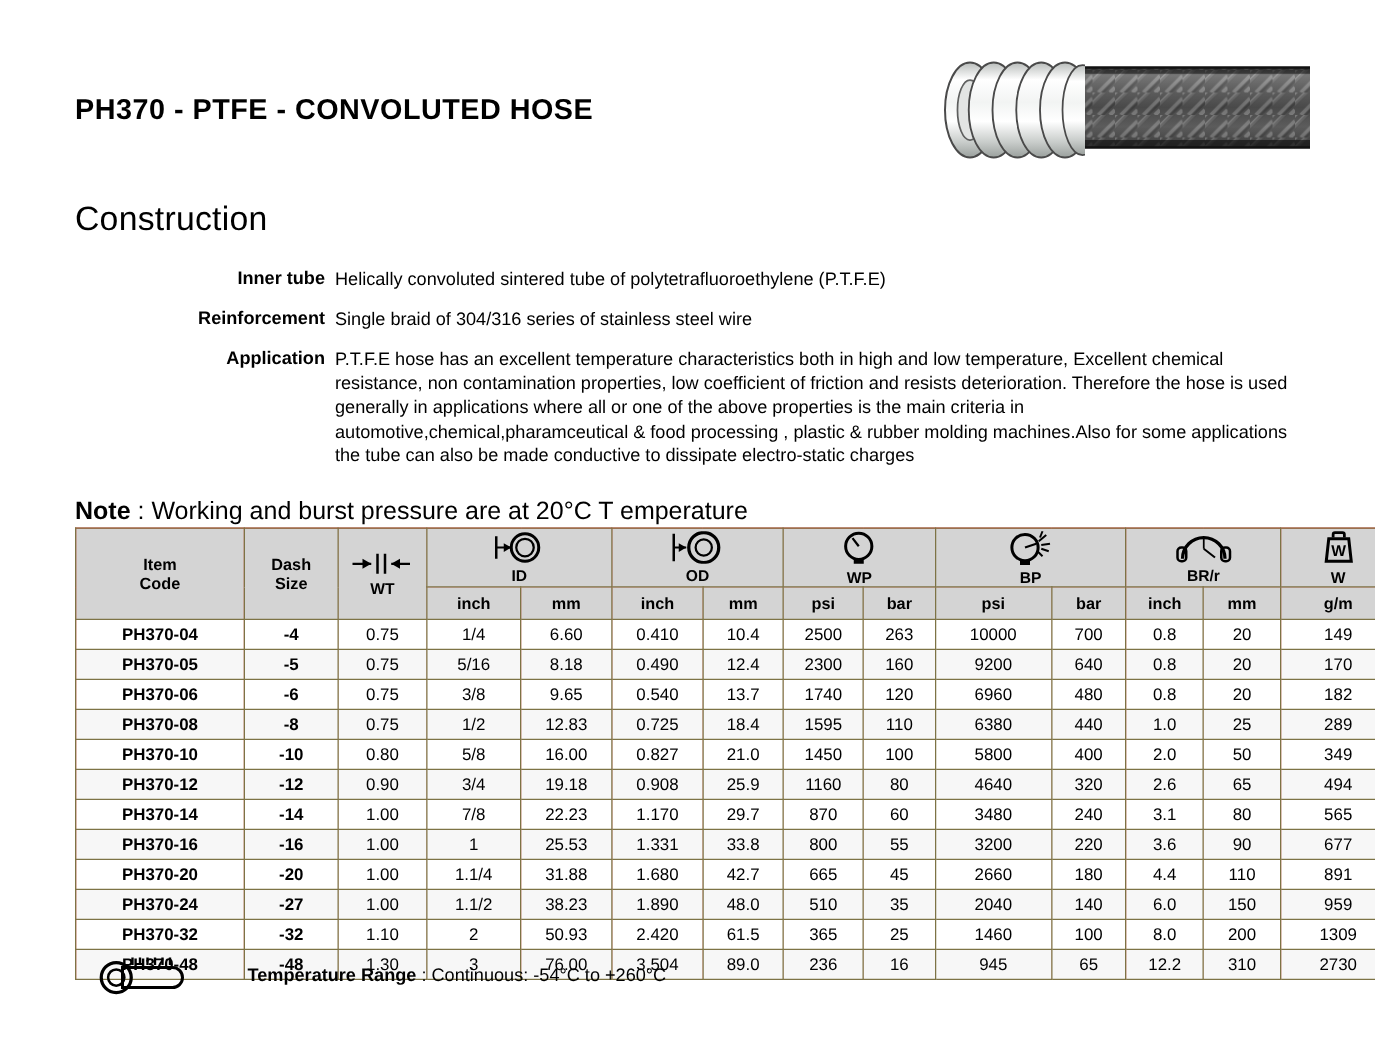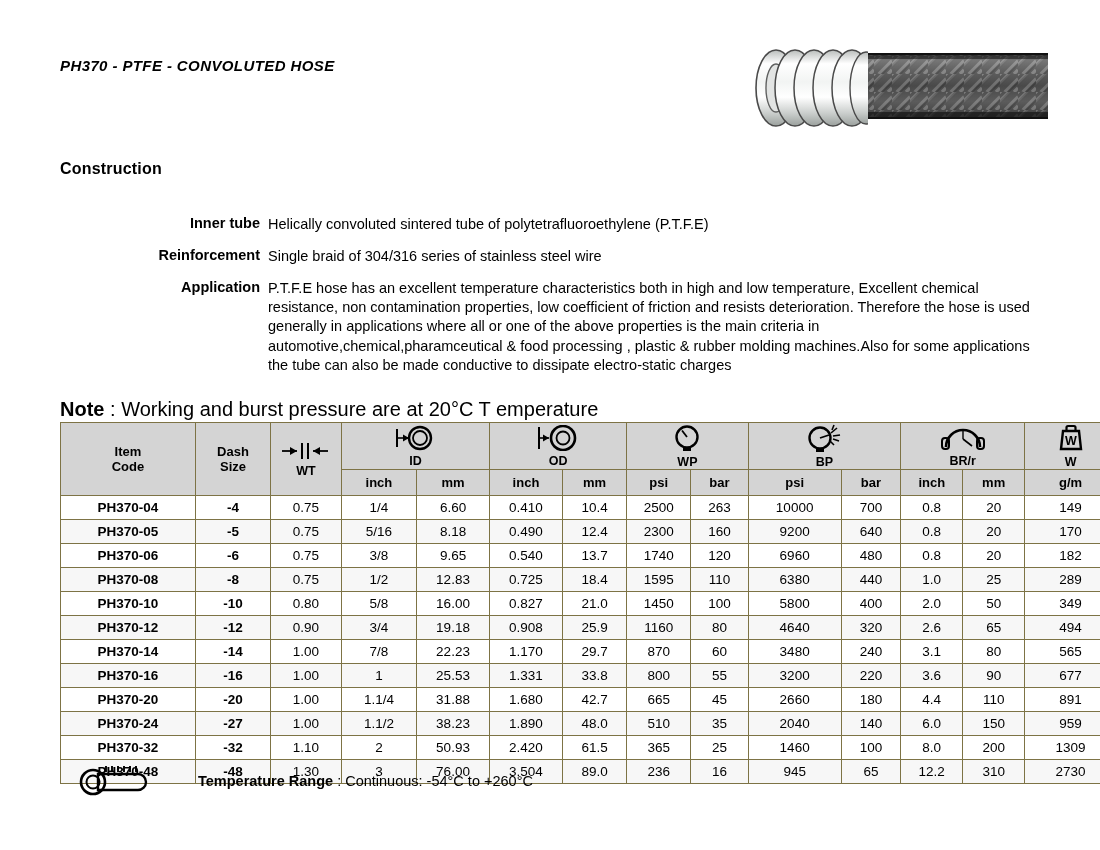--- a/index.html
+++ b/index.html
@@ -13,43 +13,42 @@
     position: relative;
     font-family: "Liberation Sans", sans-serif;
     color: #000000;
     overflow: hidden;
   }
 
   
   #page-title {
     position: absolute;
     left: 60px;
-    top: 57px;
-    font-size: 15px;
+    top: 74px;
+    font-size: 23px;
     font-weight: bold;
     letter-spacing: 0.4px;
     white-space: nowrap;
-    font-style: italic;
   }
 
   #hose-image {
     position: absolute;
     left: 748px;
     top: 38px;
     width: 300px;
     height: 96px;
   }
 
   
   #construction-heading {
     position: absolute;
     left: 60px;
     top: 160px;
-    font-size: 16px;
-    font-weight: bold;
+    font-size: 27px;
+    font-weight: normal;
     letter-spacing: 0.2px;
   }
 
   .spec-row {
     position: absolute;
     left: 60px;
     width: 990px;
   }
   .spec-label {
     position: absolute;

